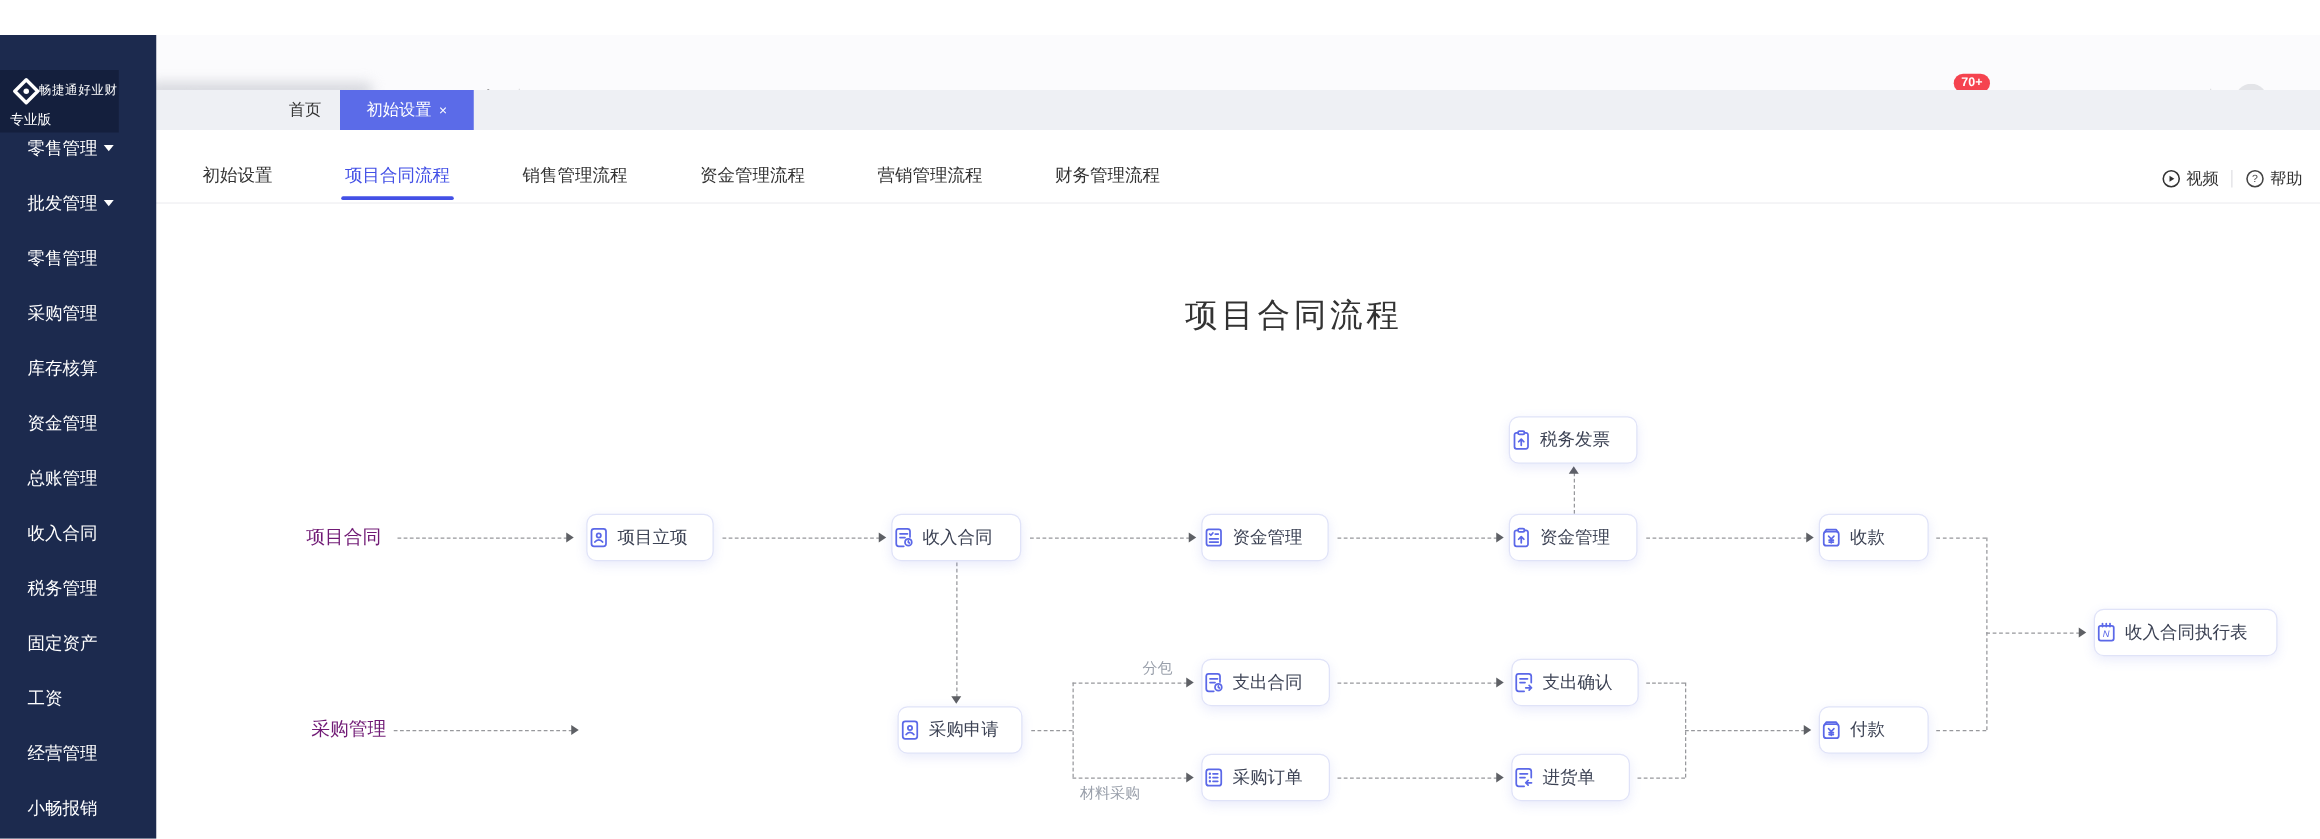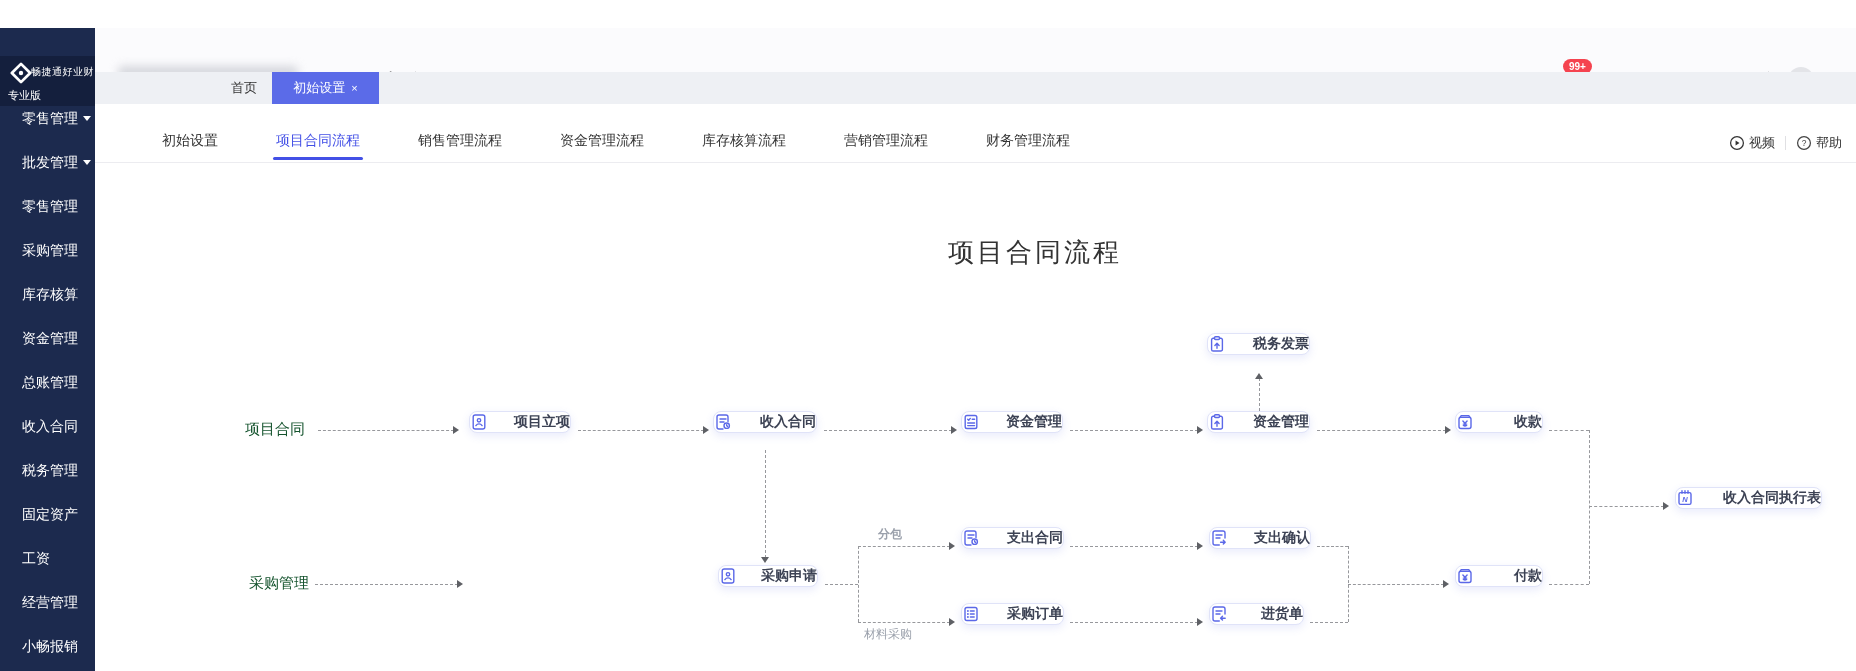--- a/index.html
+++ b/index.html
@@ -47,33 +47,33 @@
   
   #pagebar{left:95px;top:104px;width:1761px;height:59px;background:#fff;border-bottom:1px solid #ececf0;box-sizing:border-box;}
   #page-tabs{left:38px;bottom:0;height:42px;display:flex;}
   .ptab{font-size:14px;color:#333;line-height:40px;padding:0 29px;position:relative;white-space:nowrap;cursor:pointer;}
   .ptab.active{color:#4350e6;}
   .ptab.active::after{content:"";position:absolute;left:26px;right:26px;bottom:2px;height:3px;background:#4350e6;border-radius:2px;}
   #pagebar-right{right:14px;bottom:10px;display:flex;align-items:center;font-size:13px;color:#333;}
   #pagebar-right .hicon{width:16px;height:16px;margin-right:4px;}
   #pagebar-right .vdiv{position:static;margin:0 10px;height:14px;}
   
-  #sidebar{left:0;top:28px;width:95px;height:643px;background:#1c2a4e;z-index:4;}
+  #sidebar{left:0;top:28px;width:95px;height:643px;background:#1c2a4e;z-index:4;padding-left:30px;}
   #sidebar-items{position:absolute;left:0;top:68px;width:95px;}
   .side-item{height:44px;line-height:44px;padding-left:22px;color:#ffffff;font-size:14px;font-weight:500;cursor:pointer;white-space:nowrap;}
   .side-item .caret{display:inline-block;margin-left:5px;width:0;height:0;border-left:4.5px solid transparent;
     border-right:4.5px solid transparent;border-top:5.5px solid #fff;vertical-align:2px;}
   
   #content{left:95px;top:163px;width:1761px;height:508px;background:#fff;}
   #flow-title{left:935px;top:235px;width:200px;text-align:center;font-size:26px;letter-spacing:3px;color:#333;}
-  .node{position:absolute;height:22px;background:#fff;border:1px solid #e0e3f8;border-radius:8px;
-    box-shadow:0 3px 9px rgba(100,110,230,.14);display:flex;align-items:center;justify-content:space-between;
-    font-size:14px;color:#3c4254;cursor:pointer;box-sizing:border-box;font-weight:bold;}
+  .node{position:absolute;height:38px;background:#fff;border:1px solid #e0e3f8;border-radius:8px;
+    box-shadow:0 3px 9px rgba(100,110,230,.14);display:flex;align-items:center;justify-content:flex-start;
+    font-size:14px;color:#3c4254;cursor:pointer;box-sizing:border-box;}
   .node .nicon{width:18px;height:18px;margin-right:6px;flex:none;}
-  .flow-label{position:absolute;font-size:15px;color:#14532d;font-weight:500;white-space:nowrap;}
+  .flow-label{position:absolute;font-size:15px;color:#701a75;font-weight:500;white-space:nowrap;}
   .flow-sublabel{position:absolute;font-size:12px;color:#9aa0ab;white-space:nowrap;}
   .edge{position:absolute;}
   .edge.h{border-top:1px dashed #97989c;height:0;}
   .edge.v{border-left:1px dashed #97989c;width:0;}
   .ahead{position:absolute;width:0;height:0;}
   .ahead.r{border-top:4px solid transparent;border-bottom:4px solid transparent;border-left:6px solid #5e6065;}
   .ahead.u{border-left:4px solid transparent;border-right:4px solid transparent;border-bottom:6px solid #5e6065;}
   .ahead.d{border-left:4px solid transparent;border-right:4px solid transparent;border-top:6px solid #5e6065;}
   svg{display:block;}
 </style>
@@ -101,21 +101,21 @@
     </div>
   <div class="abs" id="demo-label">我要看实例演示</div>
   <div class="abs hicon" id="msg-icon">
       <svg viewBox="0 0 18 18" width="100%" height="100%" fill="none" stroke="#444" stroke-width="1.4" stroke-linecap="round" stroke-linejoin="round">
         <rect x="2.2" y="3.4" width="13.6" height="10.2" rx="2"></rect>
         <path d="M5.6 8.5h.01M9 8.5h.01M12.4 8.5h.01" stroke-width="1.8"></path>
         <path d="M5.4 13.6v2.6l3-2.6"></path>
       </svg>
     </div>
   <div class="abs" id="msg-label">消息</div>
-  <div class="abs" id="msg-badge">99+</div>
+  <div class="abs" id="msg-badge">70+</div>
   <div class="abs hicon" id="app-icon">
       <svg viewBox="0 0 18 18" width="100%" height="100%" fill="none" stroke="#444" stroke-width="1.4" stroke-linecap="round" stroke-linejoin="round">
         <rect x="4.8" y="1.8" width="8.4" height="14.4" rx="1.8"></rect>
         <path d="M8 13.6h2"></path>
       </svg>
     </div>
   <div class="abs" id="app-label">App下载</div>
   <div class="abs hicon" id="svc-icon">
       <svg viewBox="0 0 18 18" width="100%" height="100%" fill="none" stroke="#444" stroke-width="1.4" stroke-linecap="round" stroke-linejoin="round">
         <path d="M3.8 11V9.6a5.2 5.2 0 0 1 10.4 0V11"></path>
@@ -170,21 +170,20 @@
       <div class="side-item">小畅报销</div>
     </div>
 </div>
 
 <div class="abs" id="pagebar">
   <div class="abs" id="page-tabs">
       <div class="ptab">初始设置</div>
       <div class="ptab active">项目合同流程</div>
       <div class="ptab">销售管理流程</div>
       <div class="ptab">资金管理流程</div>
-      <div class="ptab">库存核算流程</div>
       <div class="ptab">营销管理流程</div>
       <div class="ptab">财务管理流程</div>
     </div>
   <div class="abs" id="pagebar-right">
     <span class="hicon">
         <svg viewBox="0 0 18 18" width="100%" height="100%" fill="none" stroke="#333" stroke-width="1.4" stroke-linecap="round" stroke-linejoin="round">
           <circle cx="9" cy="9" r="7.2"></circle>
           <path d="M7.4 6.3v5.4l4.4-2.7z" fill="#333" stroke="none"></path>
         </svg>
       </span>
@@ -364,16 +363,16 @@
         <svg viewBox="0 0 18 18" width="100%" height="100%" fill="none" stroke="#5b68e8" stroke-width="1.4" stroke-linecap="round" stroke-linejoin="round">
           <rect x="3" y="3.6" width="12" height="11.8" rx="1.6"></rect>
           <path d="M6 1.8v2.4M9 1.8v2.4M12 1.8v2.4"></path>
           <text x="9" y="12.6" font-size="7.5" font-style="italic" fill="#5b68e8" stroke="none" text-anchor="middle">N</text>
         </svg>
       </span>
       <span>收入合同执行表</span>
     </div>
     <div class="flow-label" style="left: 150px; top: 257px;">项目合同</div>
     <div class="flow-label" style="left: 154px; top: 411px;">采购管理</div>
-    <div class="flow-sublabel" style="left: 783px; top: 363px; font-weight: bold;">分包</div>
+    <div class="flow-sublabel" style="left: 819px; top: 363px;">分包</div>
     <div class="flow-sublabel" style="left: 769px; top: 463px;">材料采购</div>
   </div>
 <div class="abs" id="flow-title">项目合同流程</div>
 
 </body></html>

